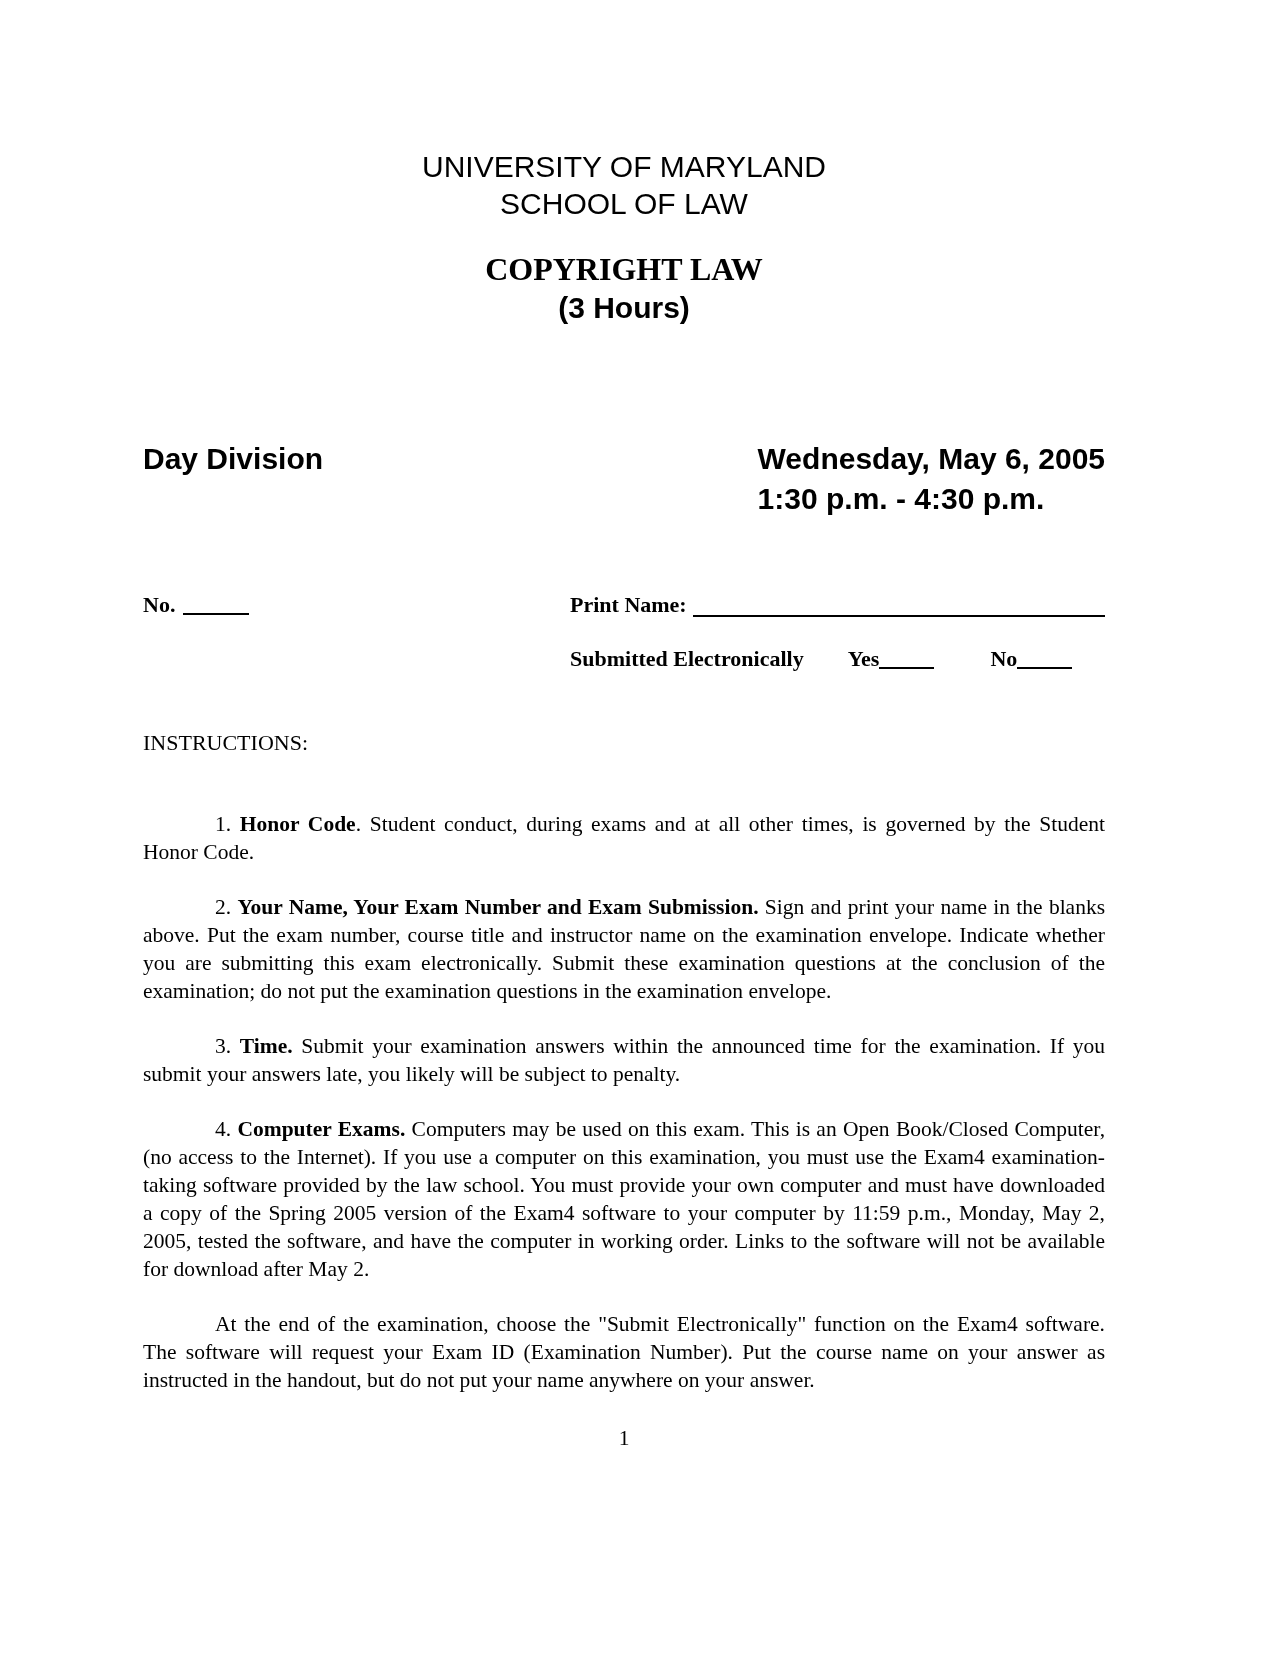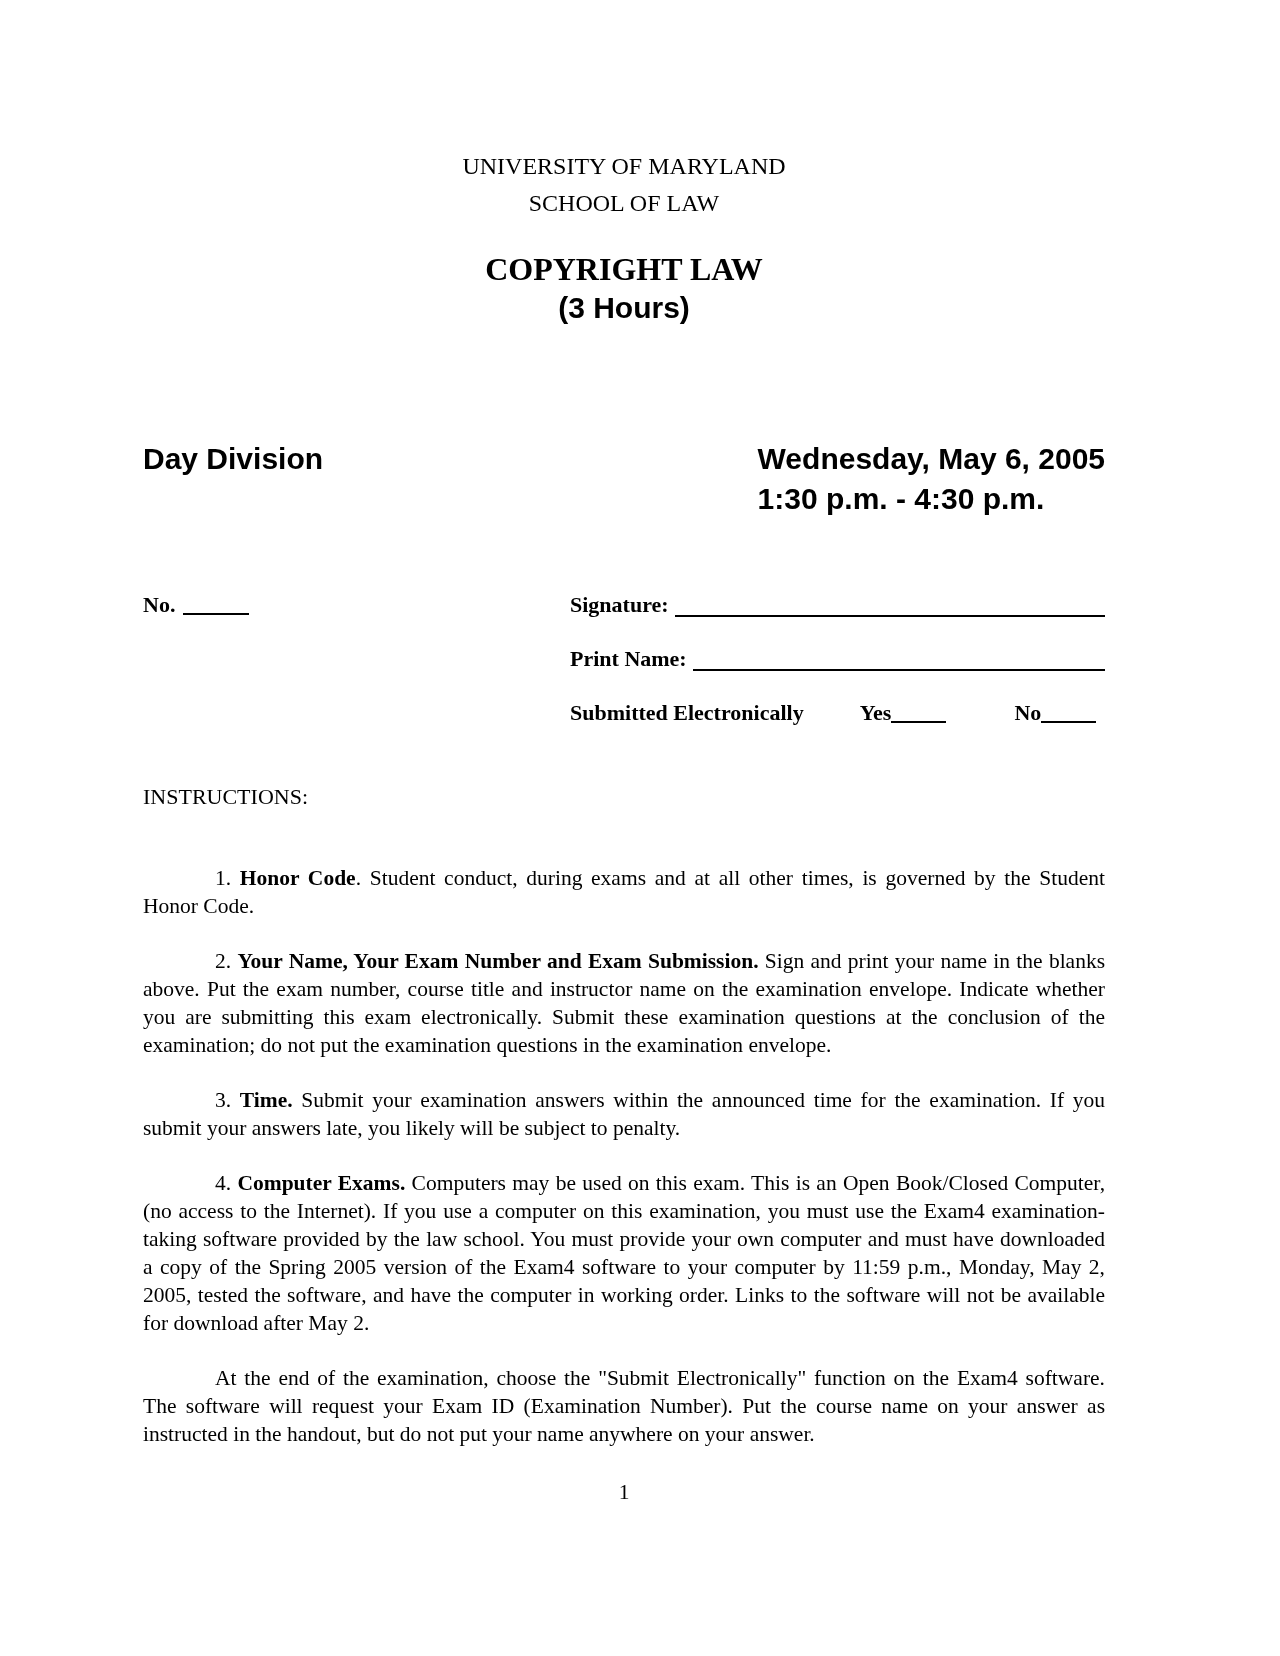--- a/index.html
+++ b/index.html
@@ -10,23 +10,23 @@
     height: 1656px;
     background: #ffffff;
     color: #000000;
     font-family: "Liberation Serif", serif;
     padding: 148px 175px 0 143px;
     overflow: hidden;
   }
   
   .title-block { text-align: center; }
   .title-line {
-    font-size: 24px;
+    font-size: 30px;
     line-height: 37px;
-    font-family: Liberation Serif, serif;
+    font-family: Liberation Sans, sans-serif;
   }
   .course-block { text-align: center; margin-top: 28px; }
   .course-title {
     font-size: 32px;
     line-height: 39px;
     font-weight: bold;
     font-family: "Liberation Serif", serif;
   }
   .duration {
     font-size: 30px;
@@ -49,21 +49,21 @@
   .form-section {
     display: flex;
     margin-top: 72px;
     font-weight: bold;
     font-size: 22px;
     line-height: 28px;
   }
   .form-left { width: 427px; flex: 0 0 427px; }
   .form-right { flex: 1; }
   .form-row { display: flex; align-items: baseline; margin-bottom: 26px; }
-  .form-row:last-child { margin-bottom: 0; gap: 12px; }
+  .form-row:last-child { margin-bottom: 0; }
   .blank {
     display: inline-block;
     border-bottom: 2px solid #000;
     vertical-align: -3px;
   }
   .blank-flex { flex: 1; border-bottom: 2px solid #000; align-self: flex-end; margin-bottom: 2px; height: 1px; }
   .blank-no { width: 66px; margin-left: 8px; }
   .blank-small { width: 55px; vertical-align: -3px; }
   .label-gap { margin-left: 6px; }
   .yes-group { margin-left: 44px; }
@@ -115,24 +115,20 @@
       <div>1:30 p.m. - 4:30 p.m.</div>
     </div>
   </div>
 
   <div class="form-section">
     <div class="form-left">
       <span>No.</span><span class="blank blank-no"></span>
     </div>
     <div class="form-right">
       <div class="form-row">
-        <span>Signature:</span>
-        <span class="blank-flex label-gap"></span>
-      </div>
-      <div class="form-row">
         <span>Print Name:</span>
         <span class="blank-flex label-gap"></span>
       </div>
       <div class="form-row">
         <span>Submitted Electronically</span>
         <span class="yes-group"><span>Yes</span><span class="blank blank-small"></span></span>
         <span class="no-group"><span>No</span><span class="blank blank-small"></span></span>
       </div>
     </div>
   </div>

